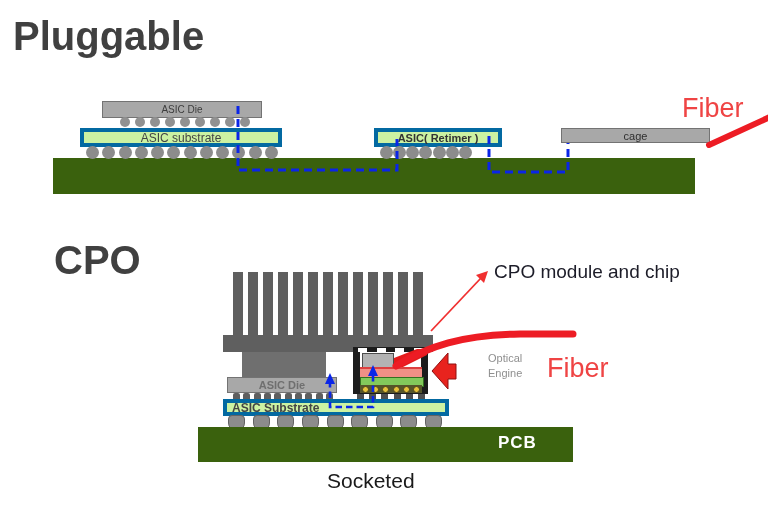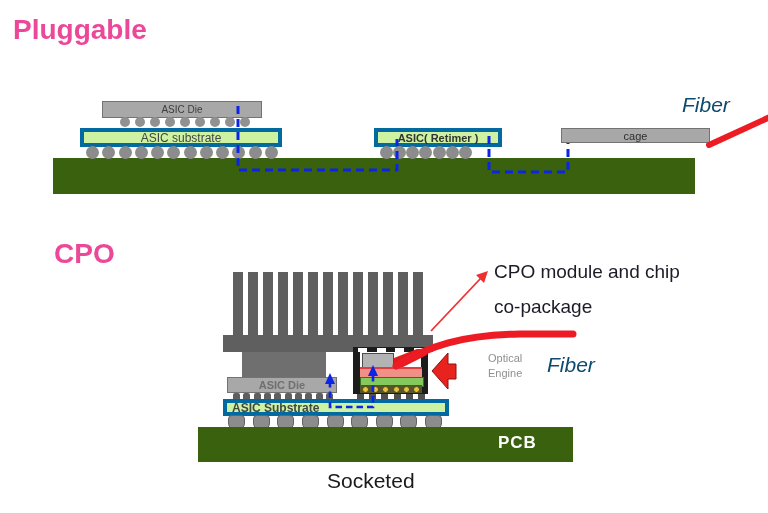--- a/index.html
+++ b/index.html
@@ -1,20 +1,20 @@
 <!DOCTYPE html>
 <html><head>
 <meta charset="utf-8">
 <style>
   html,body { margin:0; padding:0; background:#ffffff; }
   .canvas { position:relative; width:768px; height:513px; background:#ffffff;
             font-family:"Liberation Sans", sans-serif; overflow:hidden; }
   .abs { position:absolute; box-sizing:border-box; }
 
-  .big-title { font-size:28px; font-weight:800; color:#ec4899; letter-spacing:0px; white-space:nowrap; }
+  .big-title { font-size:40px; font-weight:800; color:#404040; letter-spacing:0px; white-space:nowrap; }
 
   .pcb { background:#3a610d; }
   .substrate { background:#ccf2a2; border:4px solid #0369a1; display:flex; align-items:center; justify-content:center; }
   .chip { background:#a8a8a8; border:1px solid #737373; display:flex; align-items:center; justify-content:center; }
   .lid { background:#6f6f6f; }
   .base { background:#5f5f5f; }
 
   .row { display:flex; justify-content:space-between; align-items:flex-start; }
   .bump { width:10px; height:10px; border-radius:50%; background:#919191; }
   .ball { width:13px; height:13px; border-radius:50%; background:#8c8c8c; }
@@ -22,21 +22,21 @@
   .bump-sm { width:7px; height:6px; background:#5f5f5f; border-radius:2px 2px 0 0; }
   .socket-ball { width:15px; height:14px; background:#8c8c8c; border:1px solid #636363; border-radius:4px 4px 8px 8px; }
   .bump-dark { width:7px; height:5px; background:#4f4f4f; }
 
   .lbl-chip { font-size:10px; color:#3d3d3d; }
   .lbl-sub  { font-size:12px; color:#454545; }
   .lbl-ret  { font-size:11px; font-weight:600; color:#333333; }
   .lbl-cage { font-size:11px; color:#2f2f2f; }
   .lbl-die2 { font-size:11px; font-weight:600; color:#6f6f6f; }
   .lbl-sub2 { font-size:12px; font-weight:600; color:#454545; }
-  .lbl-fiber { font-size:21px; color:#0c4a6e; white-space:nowrap;font-style:italic; }
+  .lbl-fiber { font-size:27px; color:#ef4444; white-space:nowrap; }
   .lbl-anno { font-size:19px; color:#1c1c28; white-space:nowrap;text-align:right; }
   .lbl-sock { font-size:21px; color:#1a1a1a; white-space:nowrap;text-align:right; }
   .lbl-pcb  { font-size:17px; font-weight:bold; color:#ffffff; letter-spacing:1px; }
   .lbl-xsr  { font-size:16px; font-weight:bold; color:#2020e0; white-space:nowrap; }
   .lbl-oe   { font-size:11px; color:#8f8f8f; line-height:15px; white-space:nowrap;margin-left:31px; }
 
   .module { background:#1c1c1c; }
   .mod-cavity { position:absolute; left:7px; top:5px; width:61px; height:33px; background:#ffffff; }
   .mod-dashes { position:absolute; left:5px; top:1px; width:65px; height:4px; display:flex; justify-content:space-between; }
   .mod-dash { width:9px; height:4px; background:#ffffff; }
@@ -197,21 +197,20 @@
       <div class="bump-dark"></div>
       <div class="bump-dark"></div>
     </div>
 
   <div class="abs lbl-oe" style="left:457px; top:351px;">
     <div>Optical</div>
     <div>Engine</div>
   </div>
 
   <div class="abs lbl-anno" style="left:494px; top:261px;">CPO module and chip</div>
-  <div class="abs lbl-anno" style="left:494px; top:296px;">co-package</div>
 
   <div class="abs lbl-fiber" style="left:547px; top:353px;">Fiber</div>
 
   <div class="abs lbl-sock" style="left:327px; top:469px;">Socketed</div>
 
   <svg class="overlay" width="768" height="513" viewBox="0 0 768 513">
 
     <path d="M 238 106 L 238 170 L 397 170 L 397 139" fill="none" stroke-width="3" stroke-dasharray="8 5" stroke="#0a25e8"></path>
     <path d="M 489 136 L 489 172 L 568 172 L 568 143" fill="none" stroke-width="3" stroke-dasharray="8 5" stroke="#0a25e8"></path>
 

